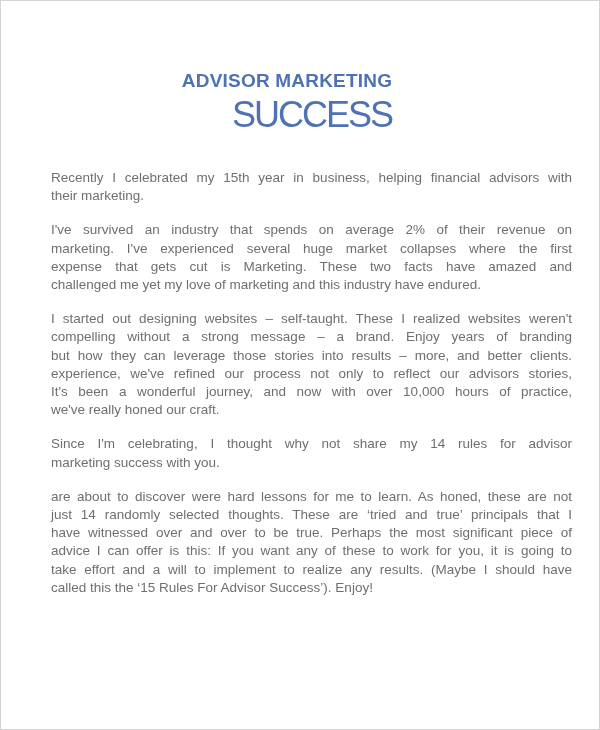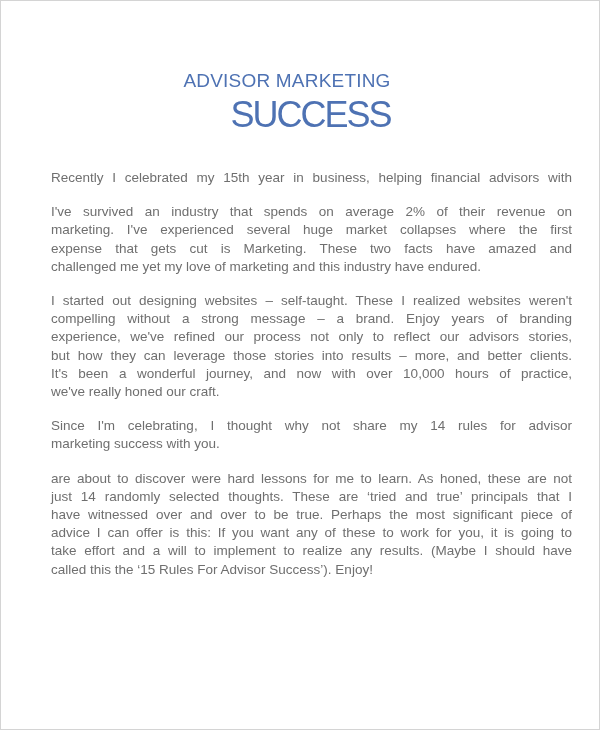--- a/index.html
+++ b/index.html
@@ -23,20 +23,21 @@
     position: relative;
     left: -13px;
     text-align: right;
   }
   .kicker {
     font-size: 19px;
     line-height: 22px;
     letter-spacing: 0.2px;
     color: var(--accent, #4e72b3);
     white-space: nowrap;
+    font-weight: bold;
   }
   .title {
     font-size: 36px;
     line-height: 46px;
     letter-spacing: -2px;
     color: var(--accent, #4e72b3);
     white-space: nowrap;
   }
   .content {
     margin: 31px 27px 0 50px;
@@ -60,32 +61,33 @@
 <body>
 
 <div class="page" style="--accent: #4e72b3; --body-text: #6f6f6f; --page-bg: #ffffff; --page-border: #d4d4d4;">
   <div class="header">
     <div class="kicker">ADVISOR MARKETING</div>
     <div class="title">SUCCESS</div>
   </div>
   <div class="content">
       <div class="paragraph">
         <div class="line">Recently I celebrated my 15th year in business, helping financial advisors with</div>
+        <div class="line last">their marketing.</div>
       </div>
       <div class="paragraph">
         <div class="line">I've survived an industry that spends on average 2% of their revenue on</div>
         <div class="line">marketing. I've experienced several huge market collapses where the first</div>
         <div class="line">expense that gets cut is Marketing. These two facts have amazed and</div>
         <div class="line last">challenged me yet my love of marketing and this industry have endured.</div>
       </div>
       <div class="paragraph">
         <div class="line">I started out designing websites – self-taught. These I realized websites weren't</div>
         <div class="line">compelling without a strong message – a brand. Enjoy years of branding</div>
+        <div class="line">but how they can leverage those stories into results – more, and better clients.</div>
         <div class="line">experience, we've refined our process not only to reflect our advisors stories,</div>
-        <div class="line">but how they can leverage those stories into results – more, and better clients.</div>
         <div class="line">It's been a wonderful journey, and now with over 10,000 hours of practice,</div>
         <div class="line last">we've really honed our craft.</div>
       </div>
       <div class="paragraph">
         <div class="line">Since I'm celebrating, I thought why not share my 14 rules for advisor</div>
         <div class="line last">marketing success with you.</div>
       </div>
       <div class="paragraph">
         <div class="line">are about to discover were hard lessons for me to learn. As honed, these are not</div>
         <div class="line">just 14 randomly selected thoughts. These are ‘tried and true’ principals that I</div>

